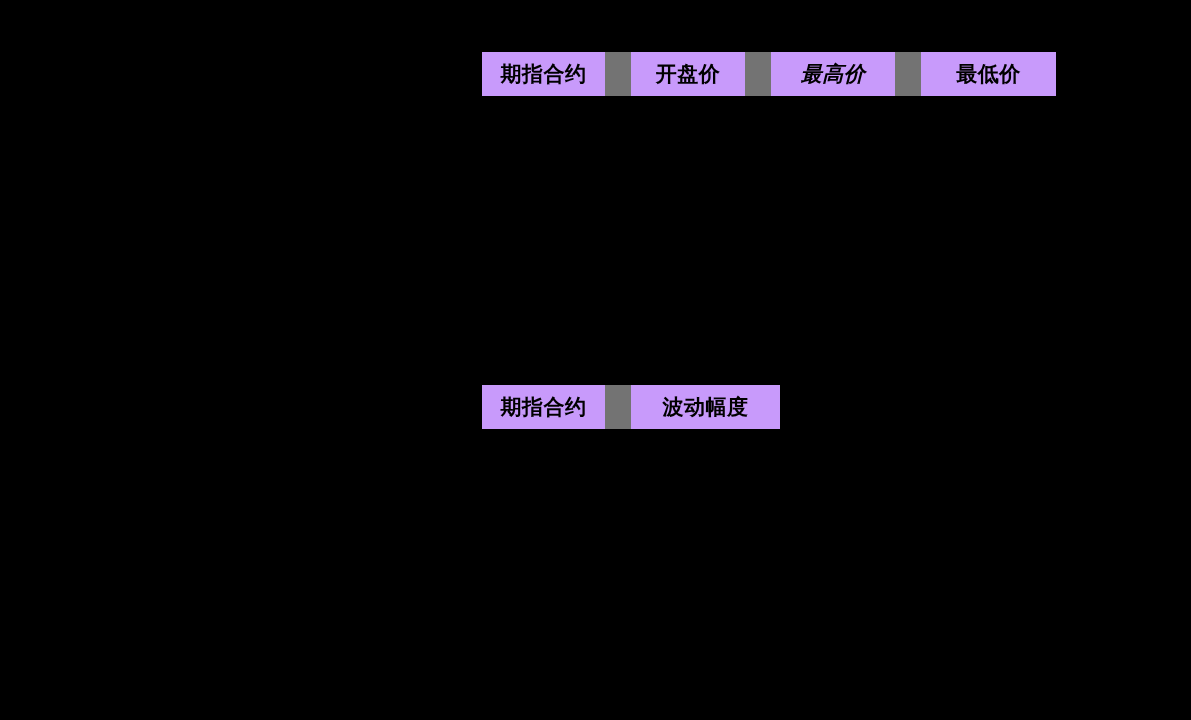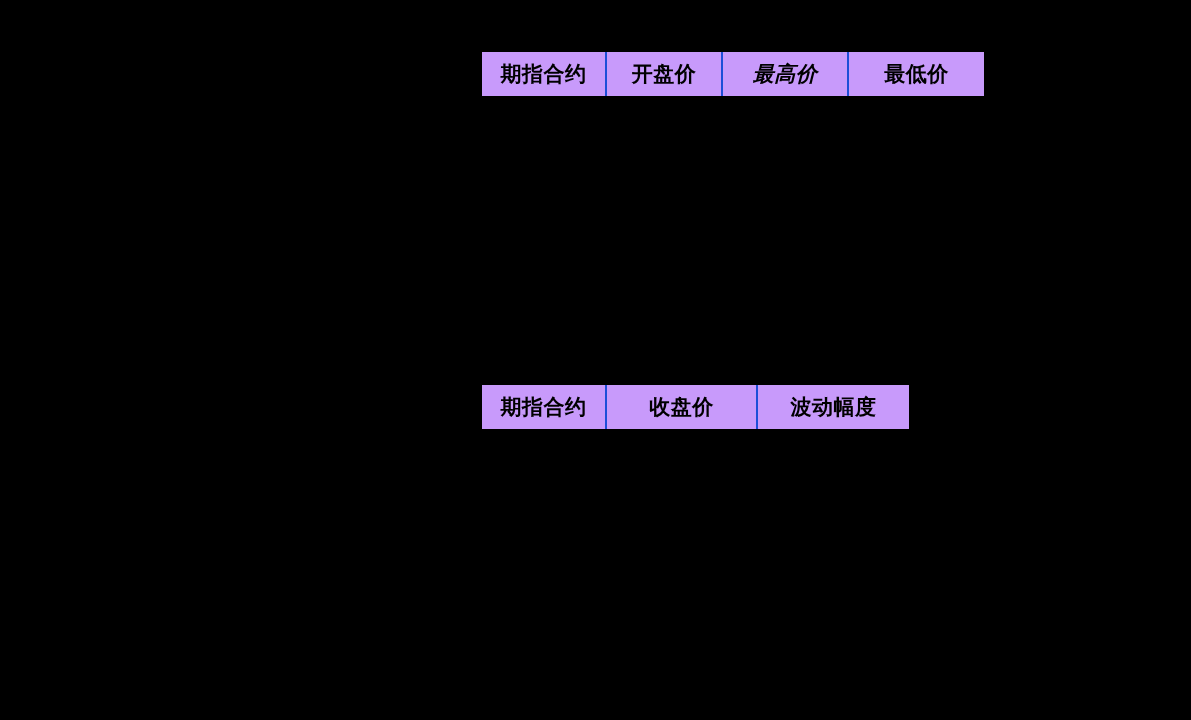--- a/index.html
+++ b/index.html
@@ -21,42 +21,43 @@
     inset: 0;
     background: #000000;
   }
 
   
   .header-table {
     position: absolute;
     display: flex;
     flex-direction: row;
     align-items: stretch;
-    background: #1d4ed8;
+    background: #737373;
+    gap: 16px;
   }
 
   .header-cell {
     background: #c89afb;
     color: #000000;
     display: flex;
     align-items: center;
     justify-content: center;
     font-weight: 700;
     font-size: 21px;
     line-height: 1;
     letter-spacing: 0.5px;
     box-sizing: border-box;
     height: 44px;
     white-space: nowrap;
     text-align: center;
   }
 
   
   .header-cell + .header-cell {
-    margin-left: 2px;
+    margin-left: 10px;
   }
 
   
   #table-open-prices {
     left: 482px;
     top: 52px;
   }
   #table-open-prices .header-cell:nth-child(1) { width: 123px; }
   #table-open-prices .header-cell:nth-child(2) { width: 114px; }
   #table-open-prices .header-cell:nth-child(3) { width: 124px; font-style: italic; }
@@ -85,19 +86,18 @@
 
     <div class="header-cell">最高价</div>
 
     <div class="header-cell">最低价</div>
   </div>
 
   <div class="header-table" id="table-close-prices">
 
     <div class="header-cell">期指合约</div>
 
-    <div class="header-cell">收盘价</div>
 
 
     <div class="header-cell">波动幅度</div>
   </div>
 
 </div>
 
 </body></html>

